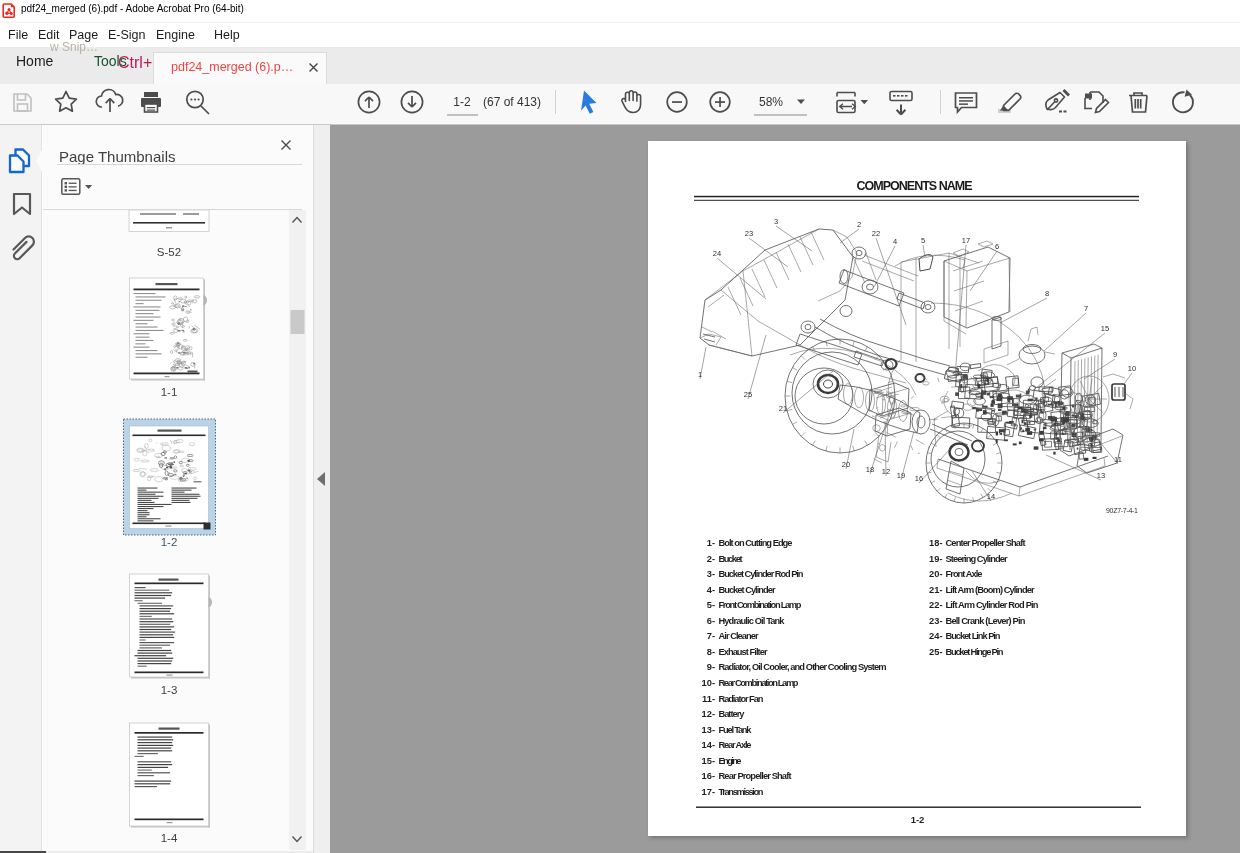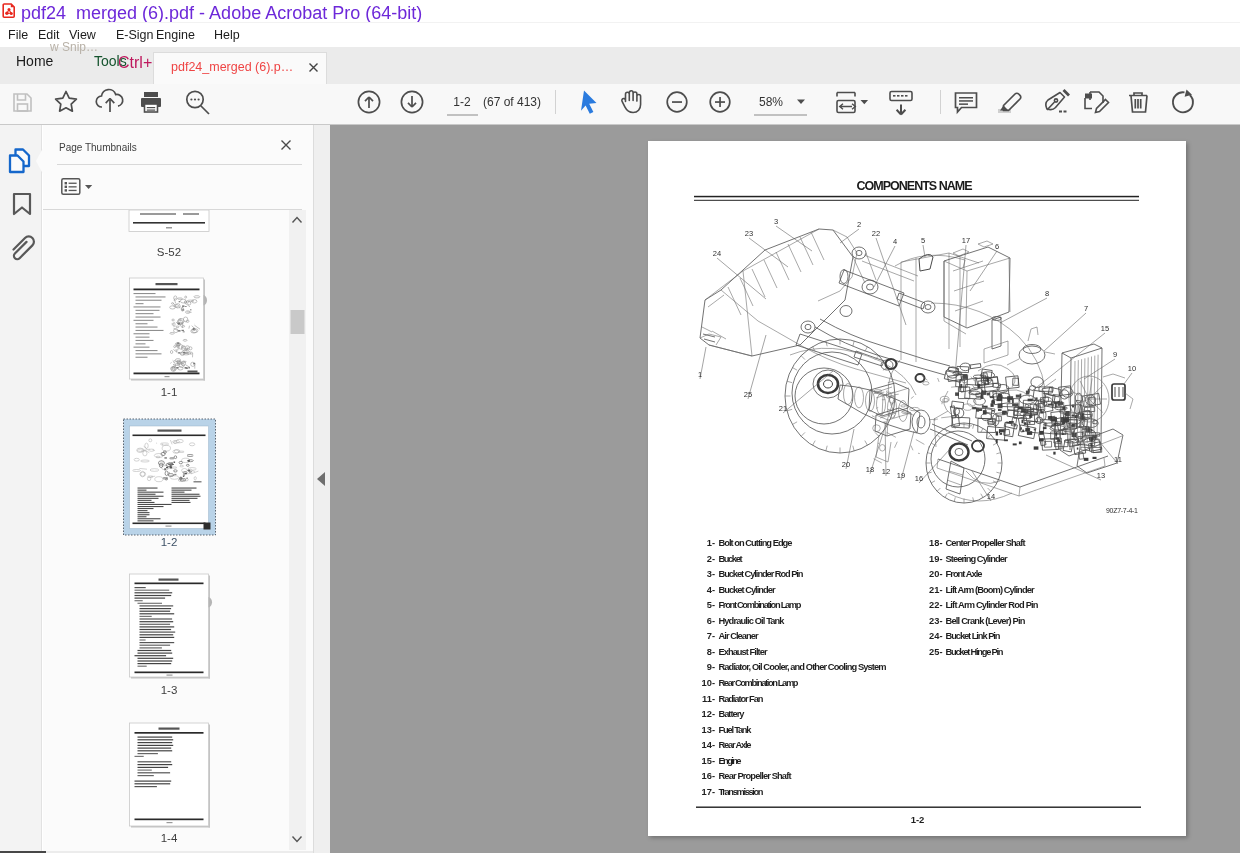--- a/index.html
+++ b/index.html
@@ -10,28 +10,28 @@
 
 <div class="a" style="left:0;top:0;width:1240px;height:22px;background:#fff"></div>
 <svg class="a" style="left:2px;top:3px" width="14" height="15" viewBox="0 0 14 15">
  <path d="M2.2 1h7l3 3v9.2a1 1 0 0 1-1 1H2.2a1 1 0 0 1-1-1V2a1 1 0 0 1 1-1z" fill="#fff" stroke="#e8281e" stroke-width="1.6"></path>
  <path d="M8.8 1l3.2 3.2h-3.2z" fill="#e8281e"></path>
  <circle cx="7" cy="6.4" r="1.5" fill="#e8281e"></circle>
  <circle cx="4.9" cy="10.3" r="1.7" fill="#e8281e"></circle>
  <circle cx="9.3" cy="10.6" r="1.5" fill="#e8281e"></circle>
  <path d="M7 6.7L4.9 10.3M7 6.7l2.3 3.9M5.2 10.3h4" stroke="#e8281e" stroke-width="1.1"></path>
 </svg>
-<span class="a" style="left:21px;top:3px;font-size:18px;color:#6d28d9;letter-spacing:0px">pdf24_merged (6).pdf - Adobe Acrobat Pro (64-bit)</span>
+<span class="a" style="left:21px;top:3px;font-size:10px;color:#000000;letter-spacing:0px">pdf24_merged (6).pdf - Adobe Acrobat Pro (64-bit)</span>
 
 <div class="a" style="left:0;top:22px;width:1240px;height:25px;background:#fff;border-top:1px solid #f2f2f2"></div>
 <div class="a" style="left:0;top:28px;width:1192px;height:14px;font-size:12.5px;color:#1c1c1c">
  <span class="a" style="left:8px">File</span>
  <span class="a" style="left:38px">Edit</span>
- <span class="a" style="left:69px">View</span>
- <span class="a" style="left:116px">E-Sign</span>
+ <span class="a" style="left:69px">Page</span>
+ <span class="a" style="left:108px">E-Sign</span>
  <span class="a" style="left:156px">Engine</span>
  <span class="a" style="left:214px">Help</span>
 </div>
 
 <div class="a" style="left:0;top:47px;width:1240px;height:37px;background:#ebebeb"></div>
 <span class="a" style="left:50px;top:40px;font-size:12px;color:#b9b2a8">w Snip…</span>
 <span class="a" style="left:118px;top:54px;font-size:16px;color:#be185d">Ctrl+N</span>
 <span class="a" style="left:16px;top:53px;font-size:14px;color:#1c1c1c">Home</span>
 <span class="a" style="left:94px;top:53px;font-size:14px;color:#14532d">Tools</span>
 <div class="a" style="left:153px;top:52px;width:174px;height:32px;background:#fafafa;border:1px solid #dcdcdc;border-bottom:none"></div>
@@ -155,21 +155,21 @@
  <g fill="#fbfbfb" stroke="#1567cb" stroke-width="2.3" stroke-linejoin="round">
    <path d="M15.5 24.5h7.5l6 6v10.5h-13.5z"></path>
    <path d="M10 30.5h7.5l6 6V47h-13.5z"></path>
  </g>
  <path d="M14 69h16v20l-8-6.5-8 6.5z" fill="none" stroke="#585858" stroke-width="2.2" stroke-linejoin="round"></path>
  <g fill="none" stroke="#585858" stroke-width="2.2" stroke-linecap="round">
    <path d="M13.5 124.5l11.5-11.5a5.2 5.2 0 0 1 7.4 7.4l-12.8 12.8a3.3 3.3 0 0 1-4.7-4.7l11.6-11.6"></path>
  </g>
 </svg>
 
-<span class="a" style="left:59px;top:142px;font-size:10px;color:#3f3f3f">Page Thumbnails</span>
+<span class="a" style="left:59px;top:148px;font-size:15px;color:#3f3f3f">Page Thumbnails</span>
 <svg class="a" style="left:280px;top:139px" width="12" height="12" viewBox="0 0 12 12">
     <path d="M1.5 1.5l9 9M10.5 1.5l-9 9" stroke="#4a4a4a" stroke-width="1.4"></path>
   </svg>
 <div class="a" style="left:57px;top:164px;width:245px;height:1px;background:#d8d8d8"></div>
 <svg class="a" style="left:61px;top:178px" width="32" height="18" viewBox="0 0 32 18">
  <rect x="0.8" y="0.8" width="18" height="15.5" rx="1.5" fill="none" stroke="#565656" stroke-width="1.5"></rect>
  <g fill="#565656">
       <rect x="3.6" y="4" width="2.4" height="2.4"></rect>
       <rect x="7.6" y="4.6" width="8" height="1.3"></rect>
  <rect x="3.6" y="7.6" width="2.4" height="2.4"></rect>

